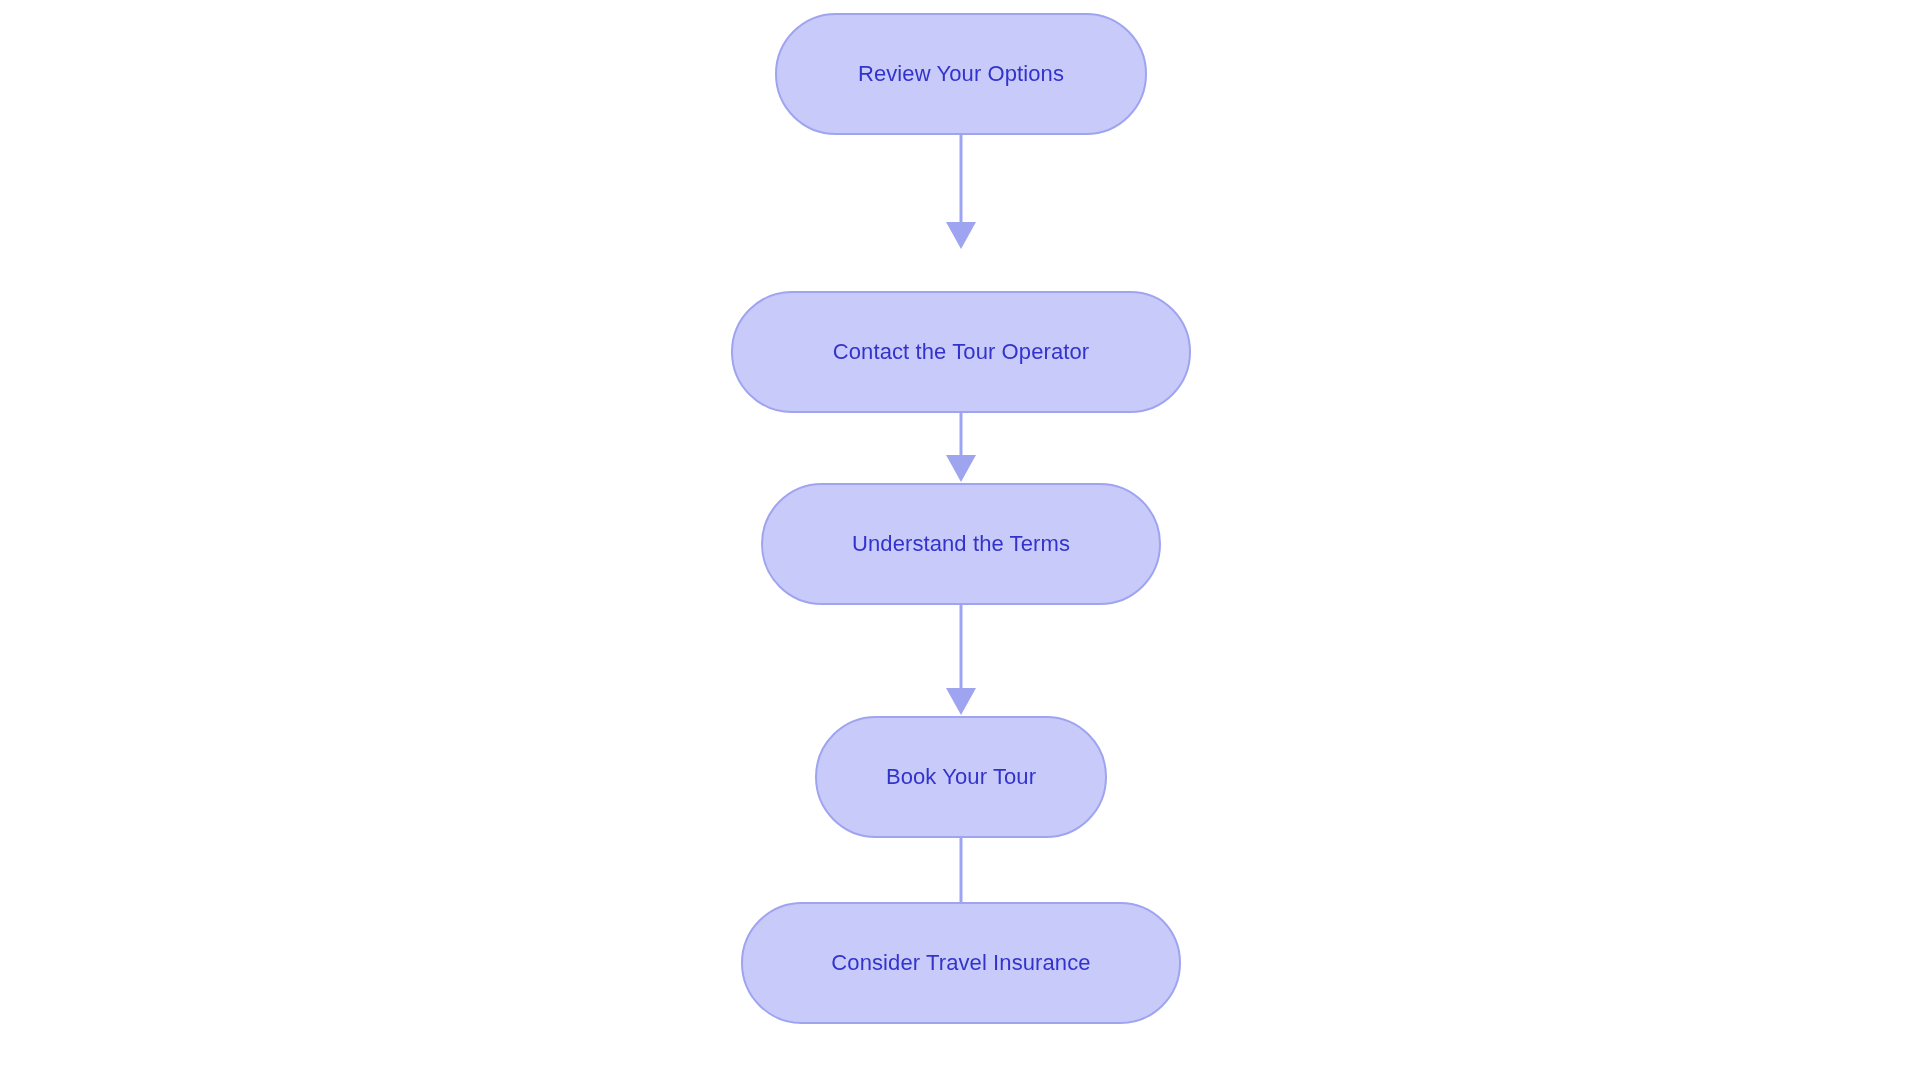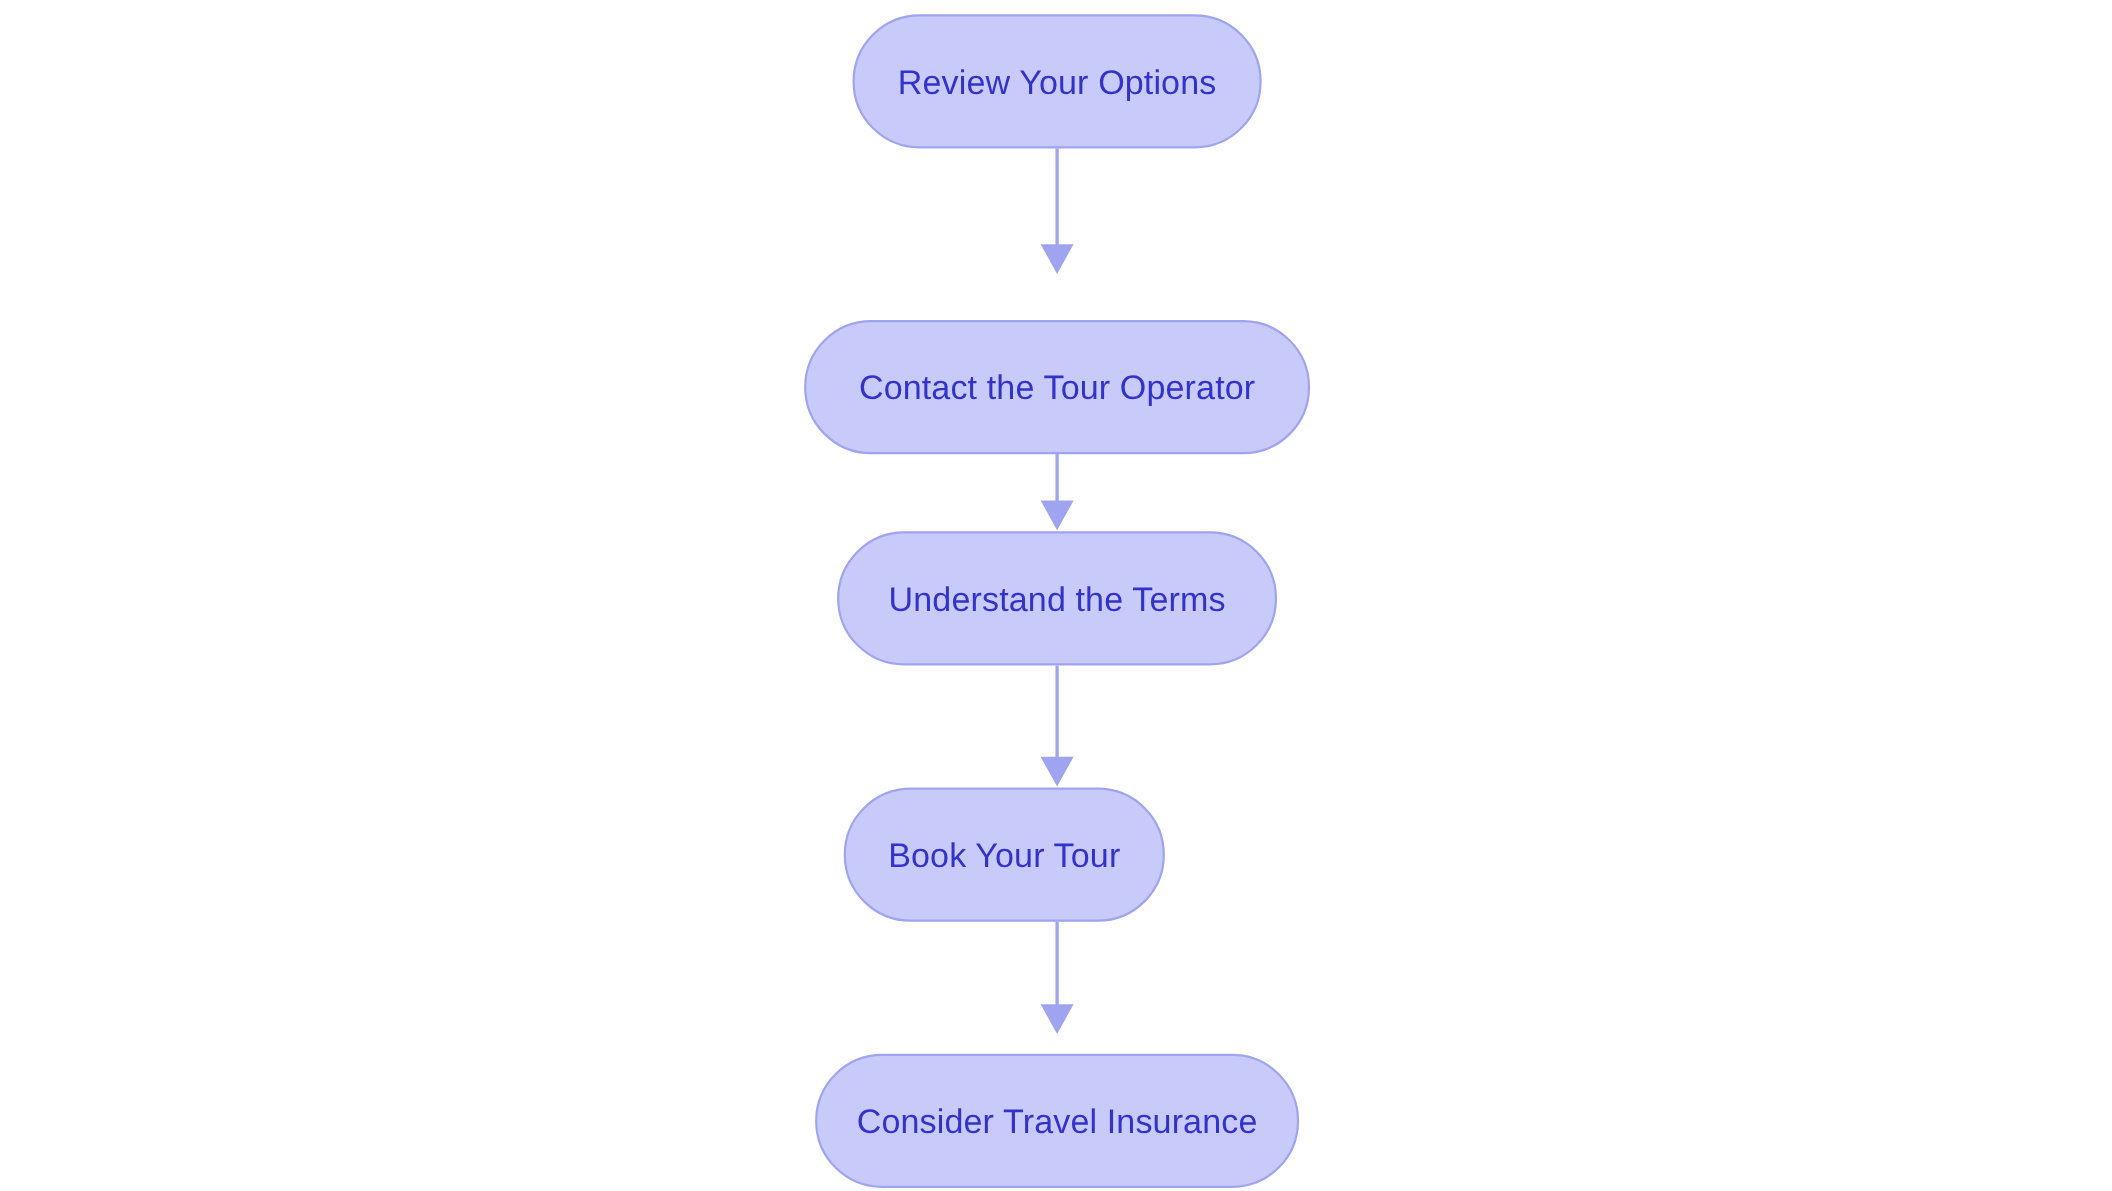--- a/index.html
+++ b/index.html
@@ -29,33 +29,33 @@
     background: #c8cbfa;
     border: 2px solid #9fa4f0;
     border-radius: 61px;
     display: flex;
     align-items: center;
     justify-content: center;
     text-align: center;
   }
   .node-label {
     font-family: "Liberation Sans", sans-serif;
-    font-size: 31px;
+    font-size: 22px;
     font-weight: 400;
     color: #3333cc;
     letter-spacing: 0.1px;
     white-space: nowrap;
     line-height: 1;
   }
 
   #node-0 { left: 775px; top: 13px;   width: 372px; }
   #node-1 { left: 731px; top: 250px;  width: 460px; margin-top: 41px; }
   #node-2 { left: 761px; top: 483px;  width: 400px; }
-  #node-3 { left: 767px; top: 716px;  width: 292px; }
-  #node-4 { left: 741px; top: 958px;  width: 440px; }
+  #node-3 { left: 815px; top: 716px;  width: 292px; }
+  #node-4 { left: 741px; top: 902px;  width: 440px; }
 
   
   .connector {
     position: absolute;
     left: 0;
     top: 0;
     width: 1920px;
     height: 1083px;
     pointer-events: none;
     overflow: visible;

